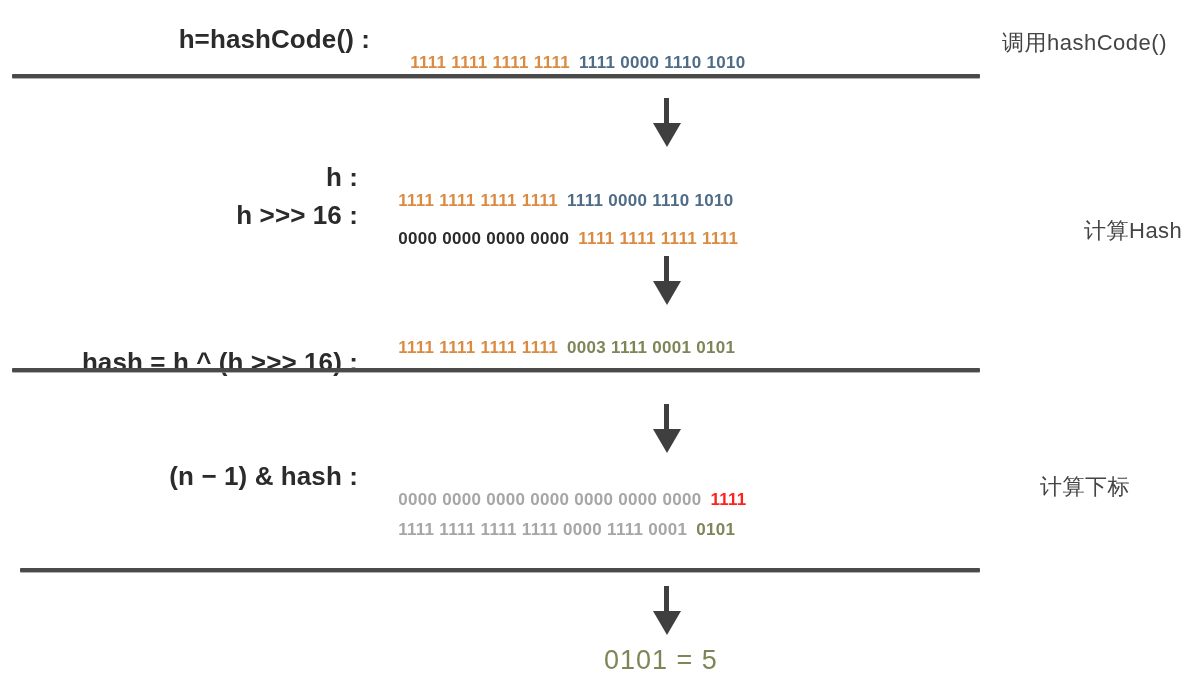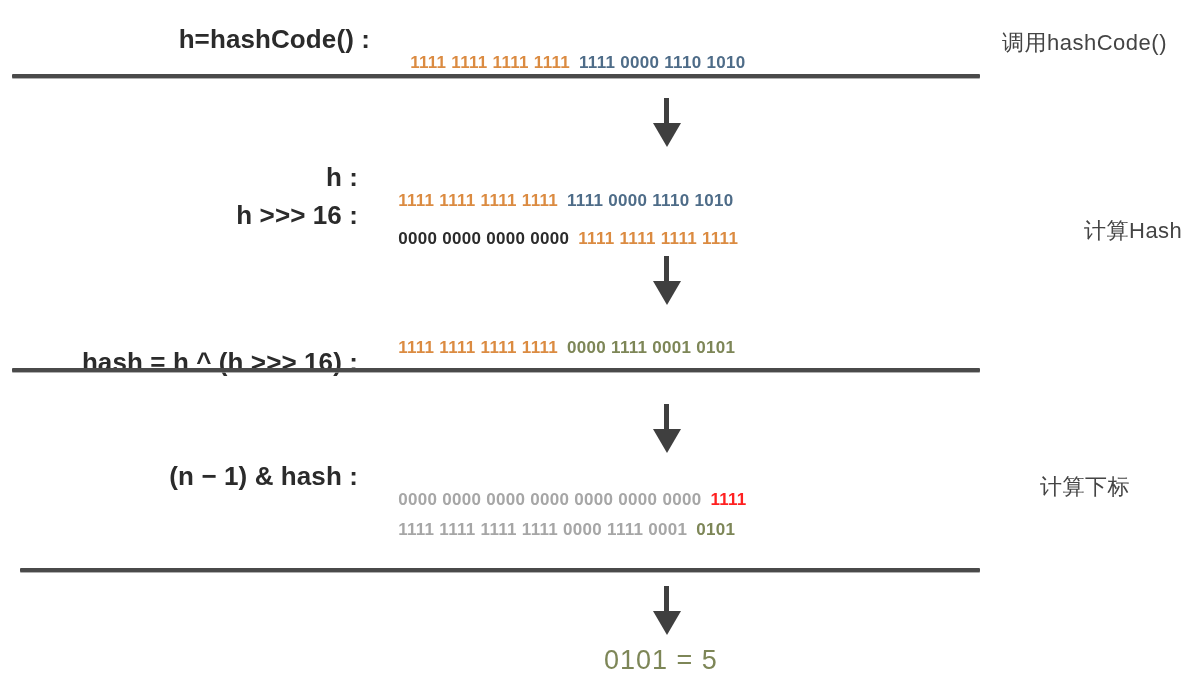--- a/index.html
+++ b/index.html
@@ -132,21 +132,21 @@
   <div class="arrow" style="left:647px; top:256px;">
     <svg width="40" height="50" viewBox="0 0 40 50" aria-hidden="true">
       <rect x="17" y="0" width="5" height="28" fill="#3f3f3f"></rect>
       <polygon points="6,25 34,25 20,49" fill="#3f3f3f"></polygon>
     </svg>
   </div>
 
   <div class="row" style="left:0px; top:318px; width:980px;align-items:flex-end;">
     <div class="rowlabel" style="width:358px;">hash = h ^ (h &gt;&gt;&gt; 16) :</div>
     <div class="bits" style="margin-left:10px;">
-      <span class="grp c-orange">1111 1111 1111 1111</span><span class="grp c-olive">0000 1111 0001 0101</span>
+      <span class="grp c-orange">1111 1111 1111 1111</span><span class="grp c-olive">0003 1111 0001 0101</span>
     </div>
   </div>
 
   <div class="rule" style="left:12px; top:368px; width:968px;"></div>
 
   <div class="arrow" style="left:647px; top:404px;">
     <svg width="40" height="50" viewBox="0 0 40 50" aria-hidden="true">
       <rect x="17" y="0" width="5" height="28" fill="#3f3f3f"></rect>
       <polygon points="6,25 34,25 20,49" fill="#3f3f3f"></polygon>
     </svg>

